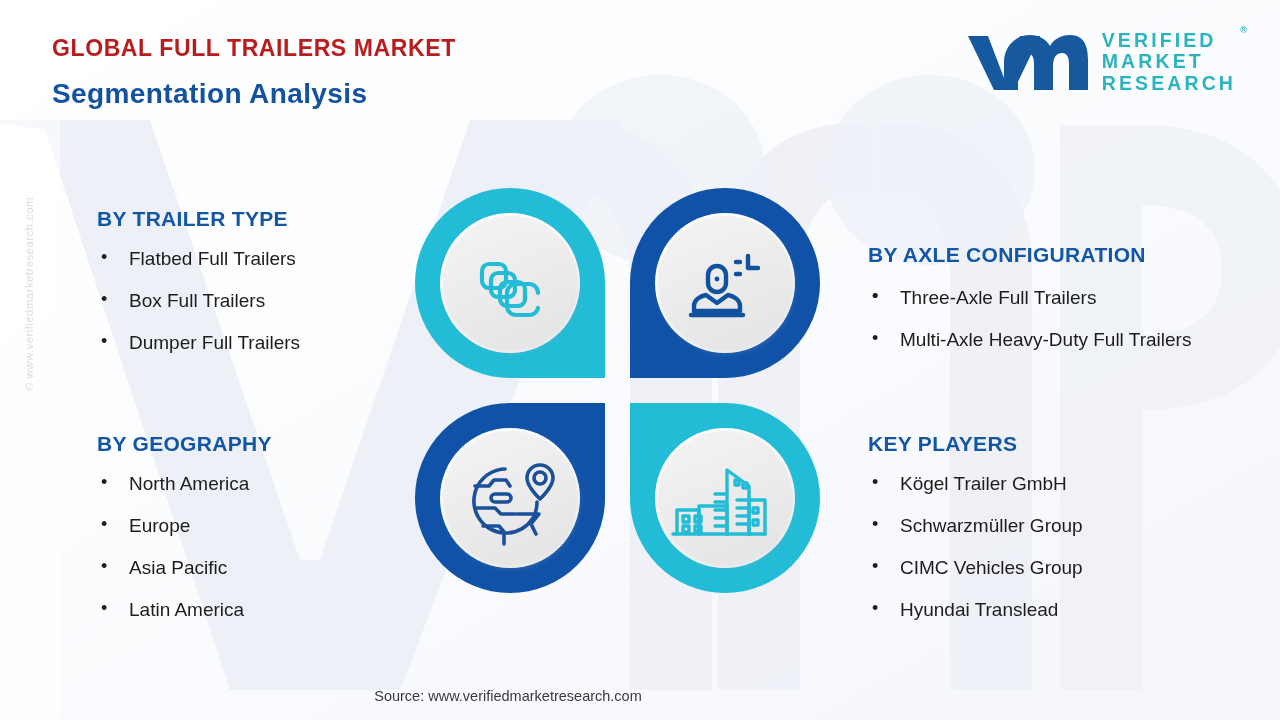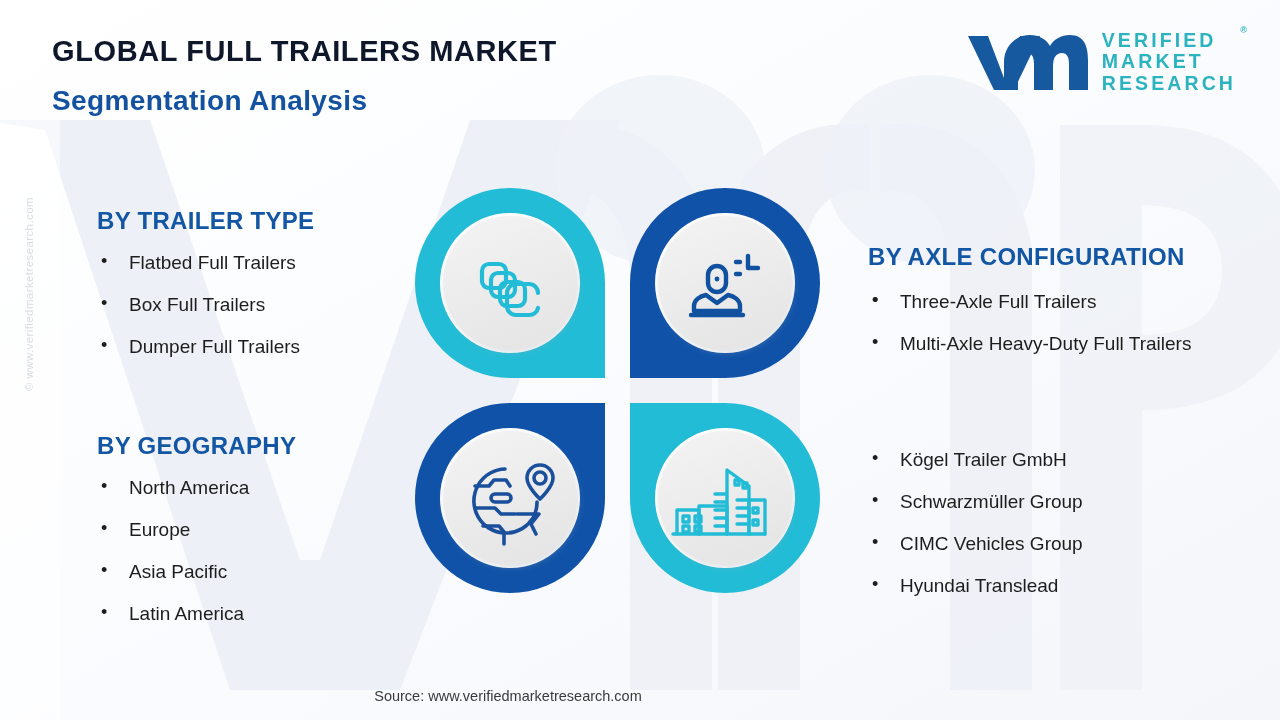--- a/index.html
+++ b/index.html
@@ -34,23 +34,23 @@
   }
 
   
   #header {
     position: absolute;
     left: 52px;
     top: 36px;
     z-index: 5;
   }
   #main-title {
-    font-size: 29px;
-    font-weight: bold;
-    color: #0f172a;
+    font-size: 23px;
+    font-weight: bold;
+    color: #b91c1c;
     letter-spacing: 0.6px;
     margin: 0;
     line-height: 1.1;
     white-space: nowrap;
   }
   #sub-title {
     font-size: 28px;
     font-weight: bold;
     color: #1452a0;
     letter-spacing: 0.4px;
@@ -107,21 +107,21 @@
     white-space: nowrap;
     z-index: 4;
   }
 
   
   .seg-block {
     position: absolute;
     z-index: 6;
   }
   .seg-title {
-    font-size: 24px;
+    font-size: 21px;
     font-weight: bold;
     color: #1256a4;
     letter-spacing: 0.3px;
     margin: 0 0 9px 0;
     white-space: nowrap;
   }
   .seg-list {
     list-style: none;
     margin: 0;
     padding: 0;
@@ -335,20 +335,21 @@
   <div class="seg-block" id="block-axle">
     <div class="seg-title">BY AXLE CONFIGURATION</div>
     <ul class="seg-list">
       <li><span class="bullet">•</span></li>
       <li><span class="bullet">•</span><span>Three-Axle Full Trailers</span></li>
       <li><span class="bullet">•</span><span>Multi-Axle Heavy-Duty Full Trailers</span></li>
     </ul>
   </div>
 
   <div class="seg-block" id="block-players">
+    <div class="seg-title">KEY PLAYERS</div>
     <ul class="seg-list">
       <li><span class="bullet">•</span><span>Kögel Trailer GmbH</span></li>
       <li><span class="bullet">•</span><span>Schwarzmüller Group</span></li>
       <li><span class="bullet">•</span><span>CIMC Vehicles Group</span></li>
       <li><span class="bullet">•</span><span>Hyundai Translead</span></li>
     </ul>
   </div>
 
   <div id="source">Source: www.verifiedmarketresearch.com</div>
 

